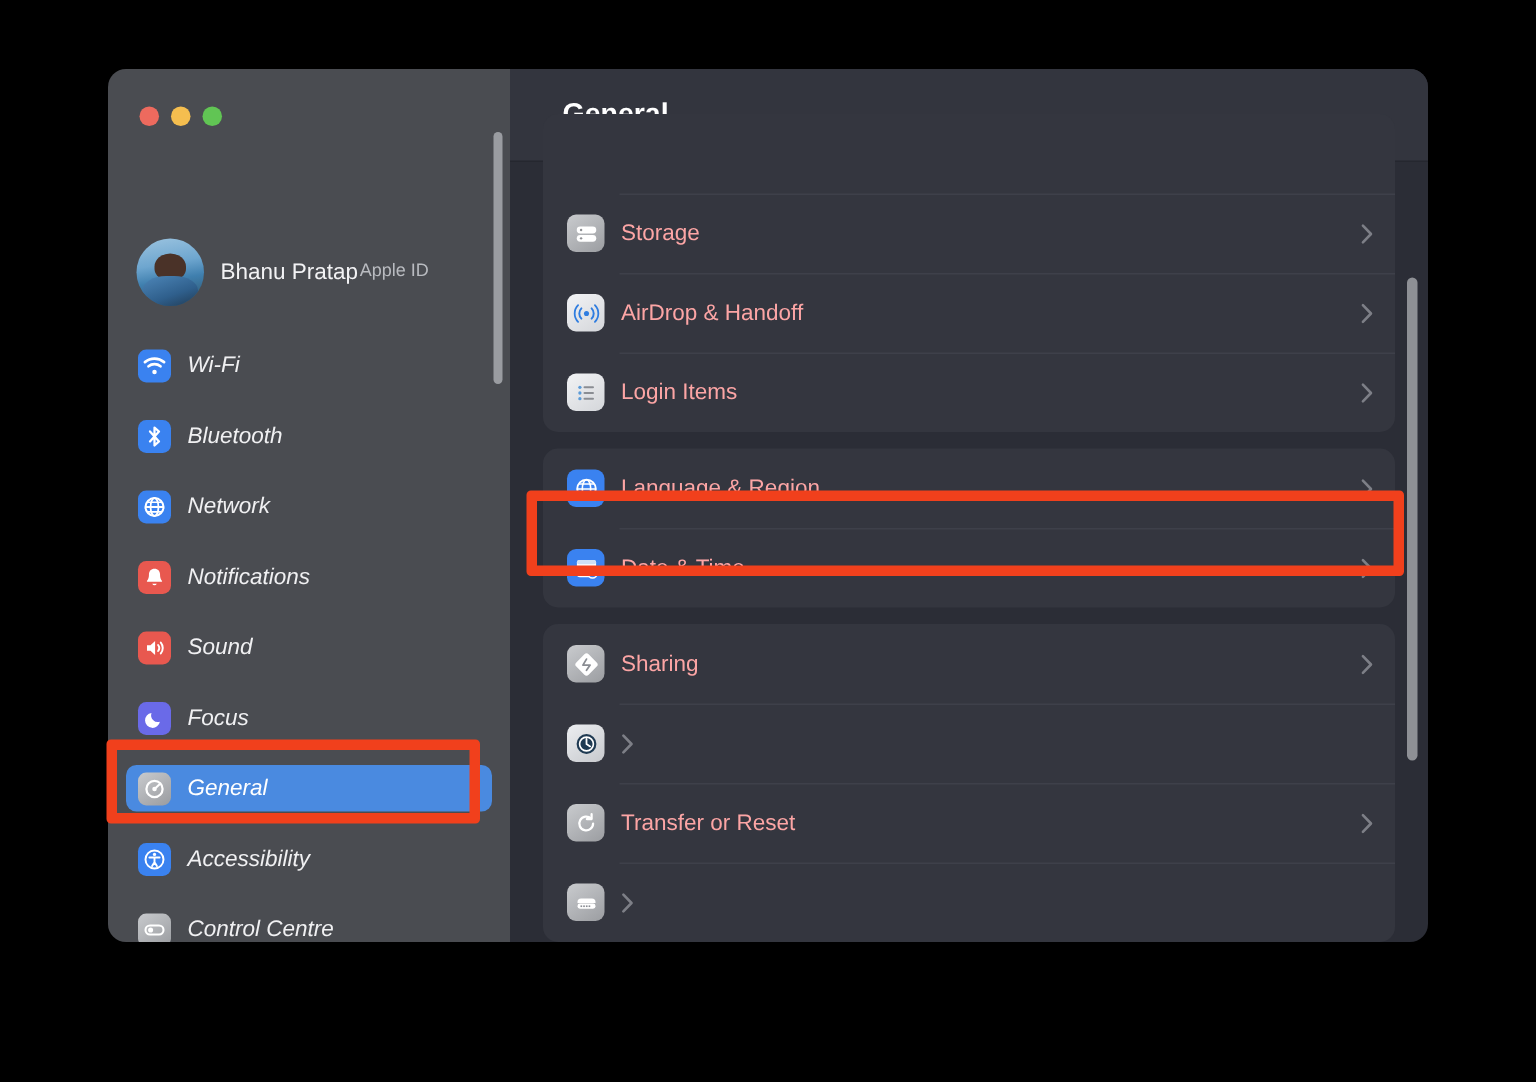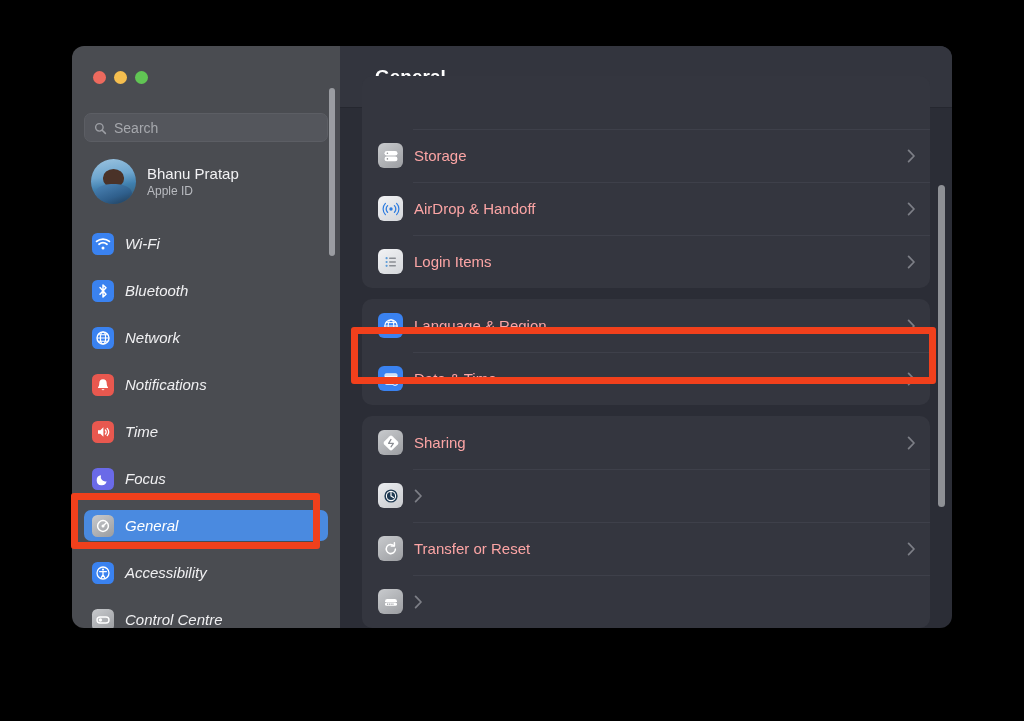--- a/index.html
+++ b/index.html
@@ -63,21 +63,21 @@
   .avatar::before{
     content:""; position:absolute; left:26%; top:22%; width:48%; height:40%;
     border-radius:50% 50% 45% 45%;
     background:#4a3228;
   }
   .avatar::after{
     content:""; position:absolute; left:8%; top:56%; width:84%; height:50%;
     border-radius:42% 42% 0 0;
     background:linear-gradient(160deg,#4d86b8 0%,#2f5f8c 55%,#1d3348 100%);
   }
-  .pf-text { display:flex; flex-direction:column; gap:1px; min-width:0; }
+  .pf-text { display:flex; flex-direction:row; gap:1px; min-width:0; }
   .pf-name { color:#f2f2f4; font-size:15px; line-height:18px; }
   .pf-sub  { color:#b9bbc0; font-size:12px; line-height:15px; }
 
   .sb-group { margin-top:12px; }
 
   .sb-item {
     display:flex; align-items:center; gap:11px;
     height:31px; margin:16px 12px; padding:0 8px;
     border-radius:7px; color:#f0f0f2; font-size:15px;
     white-space:nowrap;
@@ -158,29 +158,20 @@
   <div class="window">
 
     <div class="sidebar">
 
       <div class="traffic">
         <div class="tl red"></div>
         <div class="tl yellow"></div>
         <div class="tl green"></div>
       </div>
 
-      <div class="search-wrap">
-        <span class="search-icon">
-          <svg viewBox="0 0 16 16">
-              <circle cx="6.6" cy="6.6" r="4.6" fill="none" stroke="#c9cbd0" stroke-width="1.7"></circle>
-              <line x1="10.1" y1="10.1" x2="14" y2="14" stroke="#c9cbd0" stroke-width="1.9" stroke-linecap="round"></line>
-            </svg>
-        </span>
-        <input class="search-input" type="text" placeholder="Search" value="" style="">
-      </div>
 
       <div class="sb-scroll">
 
         <div class="profile">
           <div class="avatar"></div>
           <div class="pf-text">
             <span class="pf-name">Bhanu Pratap</span>
             <span class="pf-sub">Apple ID</span>
           </div>
         </div>
@@ -227,21 +218,21 @@
             </span>
             <span>Notifications</span>
           </div>
           <div class="sb-item">
             <span class="sb-ico" style="background:#e8584f">
               <svg viewBox="0 0 16 16">
                   <path d="M3 6.2h2.3L8.4 3.3v9.4L5.3 9.8H3Z" fill="#fff"></path>
                   <path d="M10.4 6a3.2 3.2 0 0 1 0 4M12.2 4.4a5.6 5.6 0 0 1 0 7.2" fill="none" stroke="#fff" stroke-width="1.3" stroke-linecap="round"></path>
                 </svg>
             </span>
-            <span>Time</span>
+            <span>Sound</span>
           </div>
           <div class="sb-item">
             <span class="sb-ico" style="background:#6a6ae8">
               <svg viewBox="0 0 16 16">
                   <path d="M11.6 10.2A4.6 4.6 0 0 1 6 4.3a5 5 0 1 0 5.6 5.9Z" fill="#fff"></path>
                 </svg>
             </span>
             <span>Focus</span>
           </div>
         </div>

